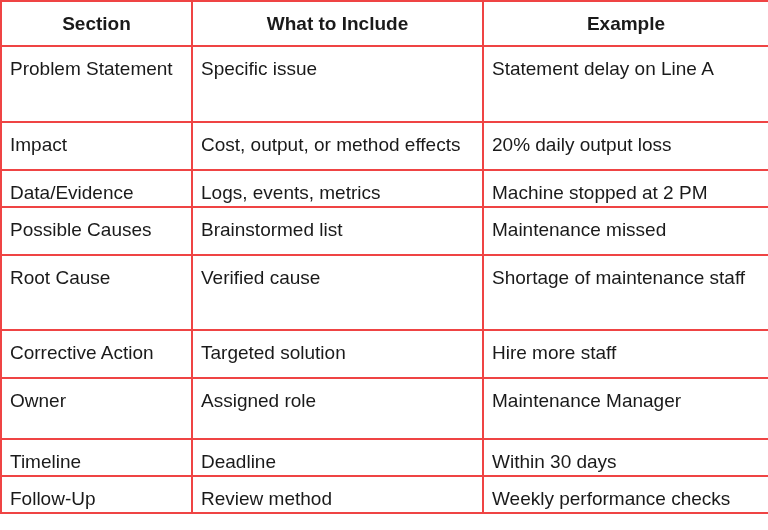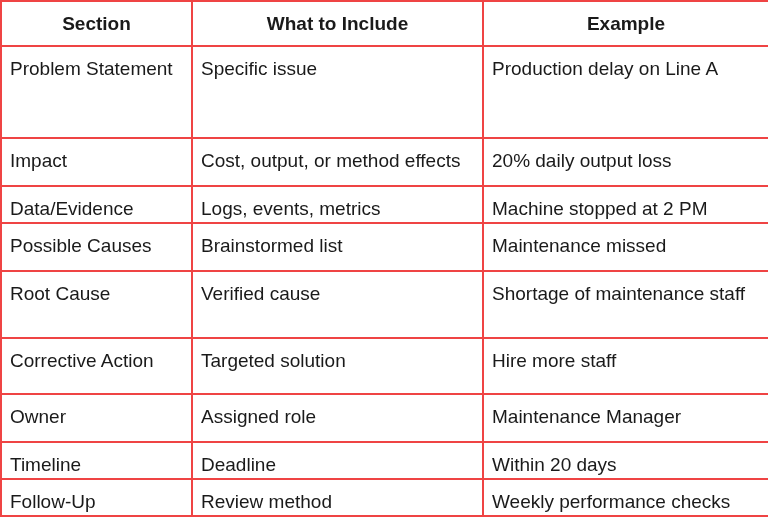--- a/index.html
+++ b/index.html
@@ -40,59 +40,59 @@
       <col class="c3">
     </colgroup>
   <thead>
     <tr>
       <th>Section</th>
       <th>What to Include</th>
       <th>Example</th>
     </tr>
   </thead>
   <tbody id="tbody">
-      <tr style="height: 92px;">
+      <tr style="height: 76px;">
         <td>Problem Statement</td>
         <td>Specific issue</td>
-        <td>Production delay on Line A</td>
+        <td>Statement delay on Line A</td>
       </tr>
       <tr style="height: 48px;">
         <td>Impact</td>
         <td>Cost, output, or method effects</td>
         <td>20% daily output loss</td>
       </tr>
       <tr style="height: 36px;">
         <td>Data/Evidence</td>
         <td>Logs, events, metrics</td>
         <td>Machine stopped at 2 PM</td>
       </tr>
       <tr style="height: 48px; margin-left: 44px;">
         <td>Possible Causes</td>
         <td>Brainstormed list</td>
         <td>Maintenance missed</td>
       </tr>
-      <tr style="height: 67px; margin-left: 15px;">
+      <tr style="height: 75px; margin-left: 15px;">
         <td>Root Cause</td>
         <td>Verified cause</td>
         <td>Shortage of maintenance staff</td>
       </tr>
-      <tr style="height: 56px; border-radius: 20px;">
+      <tr style="height: 48px; border-radius: 20px;">
         <td>Corrective Action</td>
         <td>Targeted solution</td>
         <td>Hire more staff</td>
       </tr>
-      <tr style="height: 48px;">
+      <tr style="height: 61px;">
         <td>Owner</td>
         <td>Assigned role</td>
         <td>Maintenance Manager</td>
       </tr>
       <tr style="height: 34px;">
         <td>Timeline</td>
         <td>Deadline</td>
-        <td>Within 20 days</td>
+        <td>Within 30 days</td>
       </tr>
       <tr style="height: 36px;">
         <td>Follow-Up</td>
         <td>Review method</td>
         <td>Weekly performance checks</td>
       </tr>
     </tbody>
 </table>
 
 </body></html>

